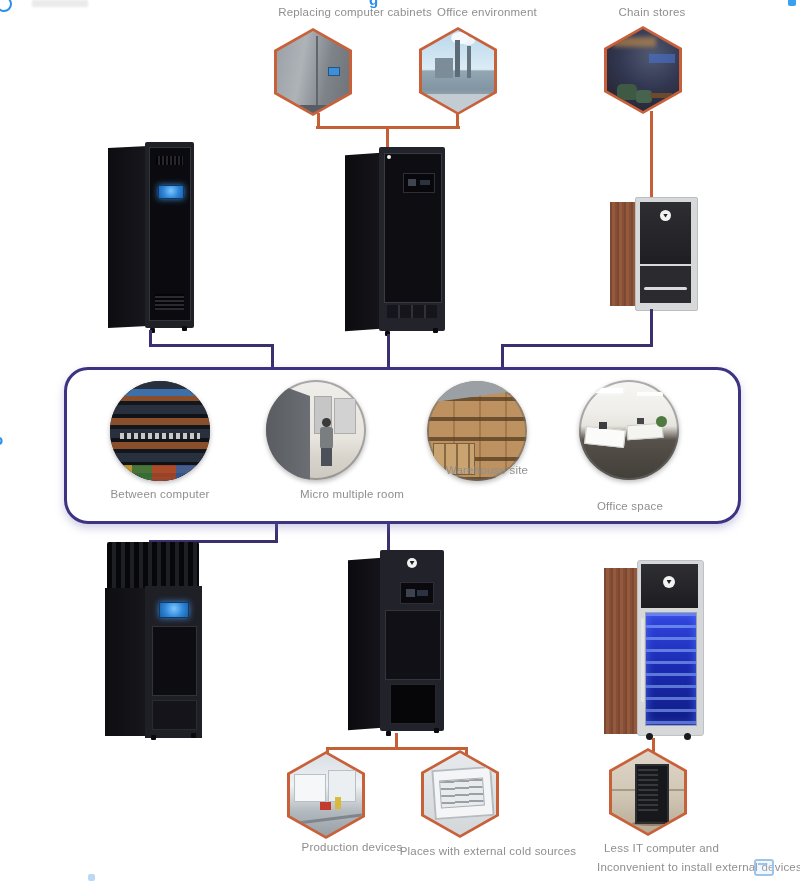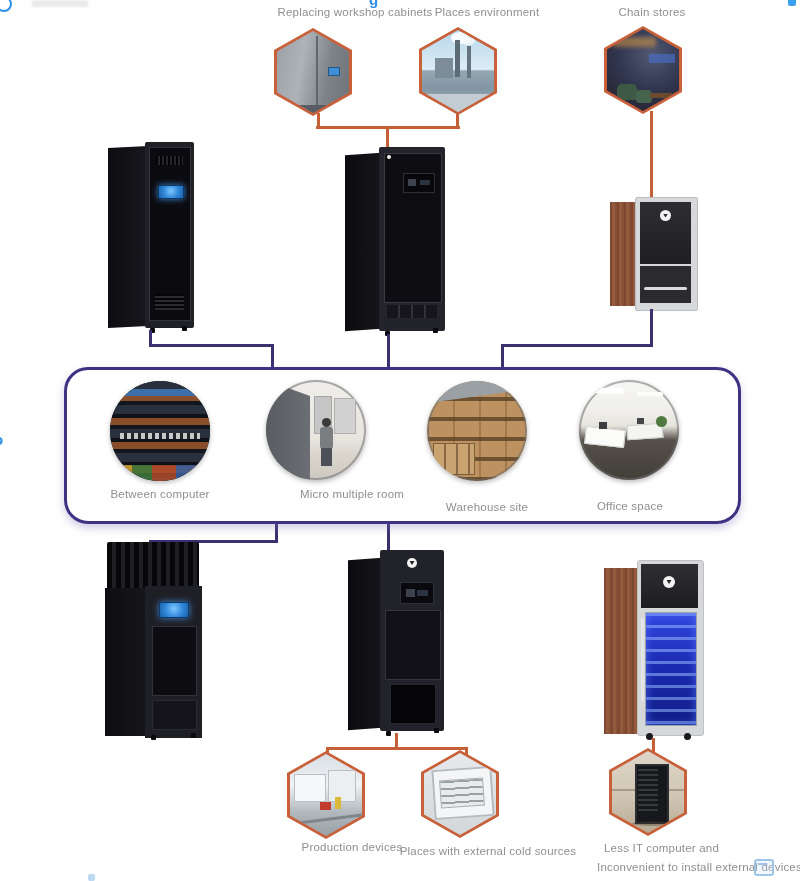--- a/index.html
+++ b/index.html
@@ -189,22 +189,22 @@
   .wm-o{left:-6px;top:431px;font-size:15px;font-weight:bold;}
   .wm-bl{left:88px;top:874px;width:7px;height:7px;background:#bcd8f2;border-radius:2px;}
   .wm-br{left:754px;top:859px;width:16px;height:13px;border:2px solid #9fc4ea;border-radius:3px;background:rgba(200,225,250,.25);}
   .wm-br i{position:absolute;left:2px;top:2px;width:8px;height:2px;background:#9fc4ea;display:block;}
 </style>
 </head>
 <body>
 
 <div class="stage">
 
-  <div class="cap" style="left:355px;top:5px;">Replacing workshop cabinets</div>
-  <div class="cap" style="left:487px;top:5px;">Places environment</div>
+  <div class="cap" style="left:355px;top:5px;">Replacing computer cabinets</div>
+  <div class="cap" style="left:487px;top:5px;">Office environment</div>
   <div class="cap" style="left:652px;top:5px;">Chain stores</div>
 
   <i class="ln o" style="left:317px;top:113px;width:3px;height:15px;"></i>
   <i class="ln o" style="left:316px;top:126px;width:144px;height:3px;"></i>
   <i class="ln o" style="left:456px;top:113px;width:3px;height:15px;"></i>
   <i class="ln o" style="left:386px;top:126px;width:3px;height:26px;"></i>
   <i class="ln o" style="left:650px;top:111px;width:3px;height:88px;"></i>
 
   <div class="hex" style="left:274px;top:28px;">
     <div class="hex-in sc-graycab">
@@ -306,21 +306,21 @@
     <div class="light2"></div>
     <div class="desk1"></div>
     <div class="desk2"></div>
     <div class="mon1"></div>
     <div class="mon2"></div>
     <div class="plant"></div>
   </div>
 
   <div class="cap" style="left:160px;top:487px;">Between computer</div>
   <div class="cap" style="left:352px;top:487px;">Micro multiple room</div>
-  <div class="cap" style="left:487px;top:500px;">Warehouse site</div>
+  <div class="cap" style="left:487px;top:463px;">Warehouse site</div>
   <div class="cap" style="left:630px;top:499px;">Office space</div>
 
   <div class="cab cabD" style="left:105px;top:542px;width:97px;height:196px;">
     <div class="crown"></div>
     <div class="side"></div>
     <div class="front"></div>
     <div class="scr screen-blue"></div>
     <div class="frame"></div>
     <div class="lower"></div>
     <i class="foot" style="left:46px;top:193px;"></i>

